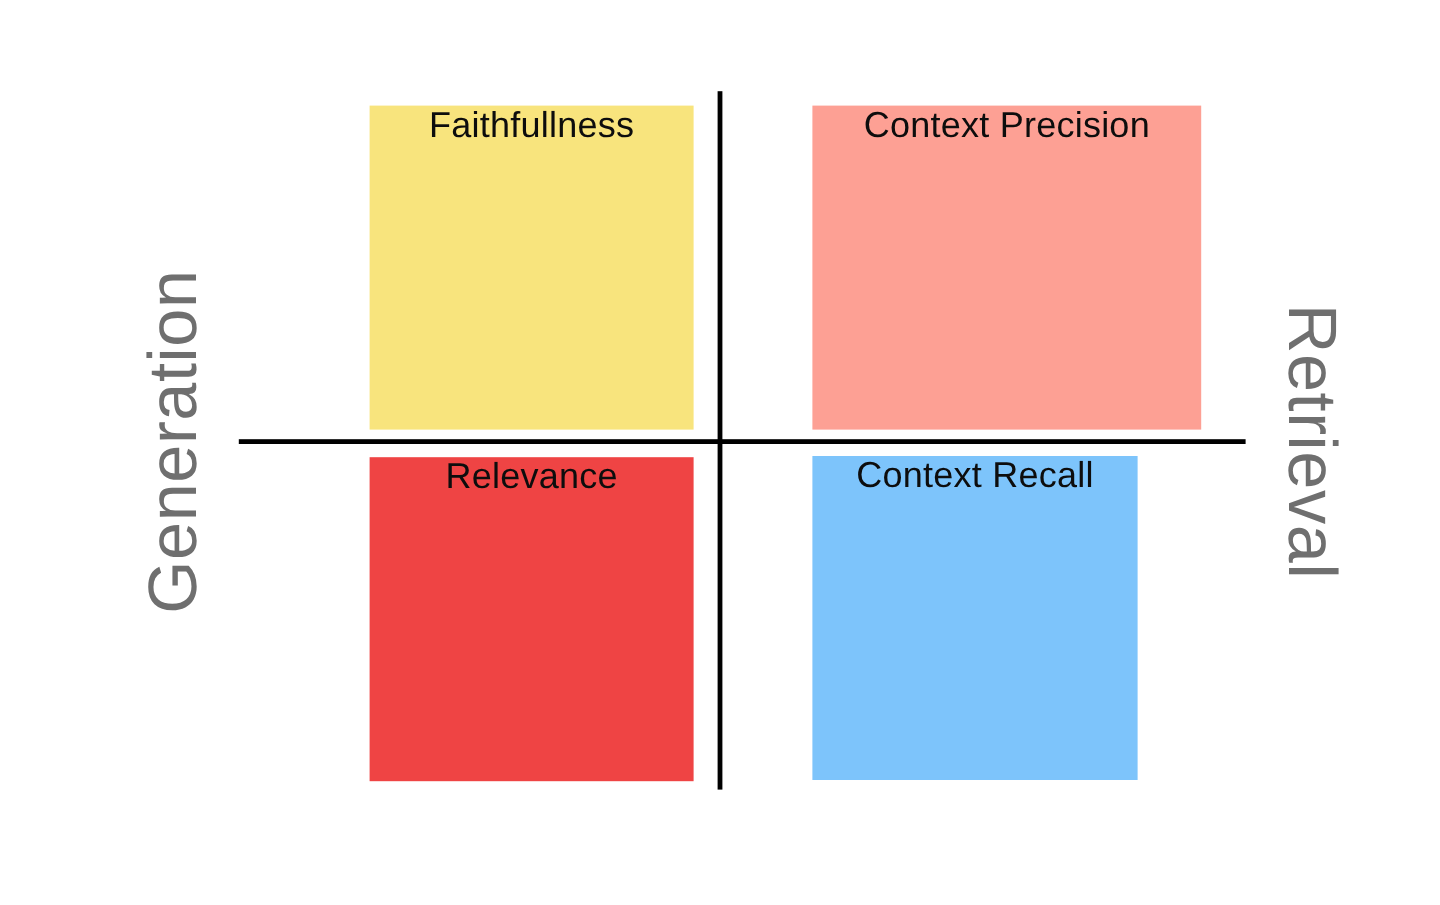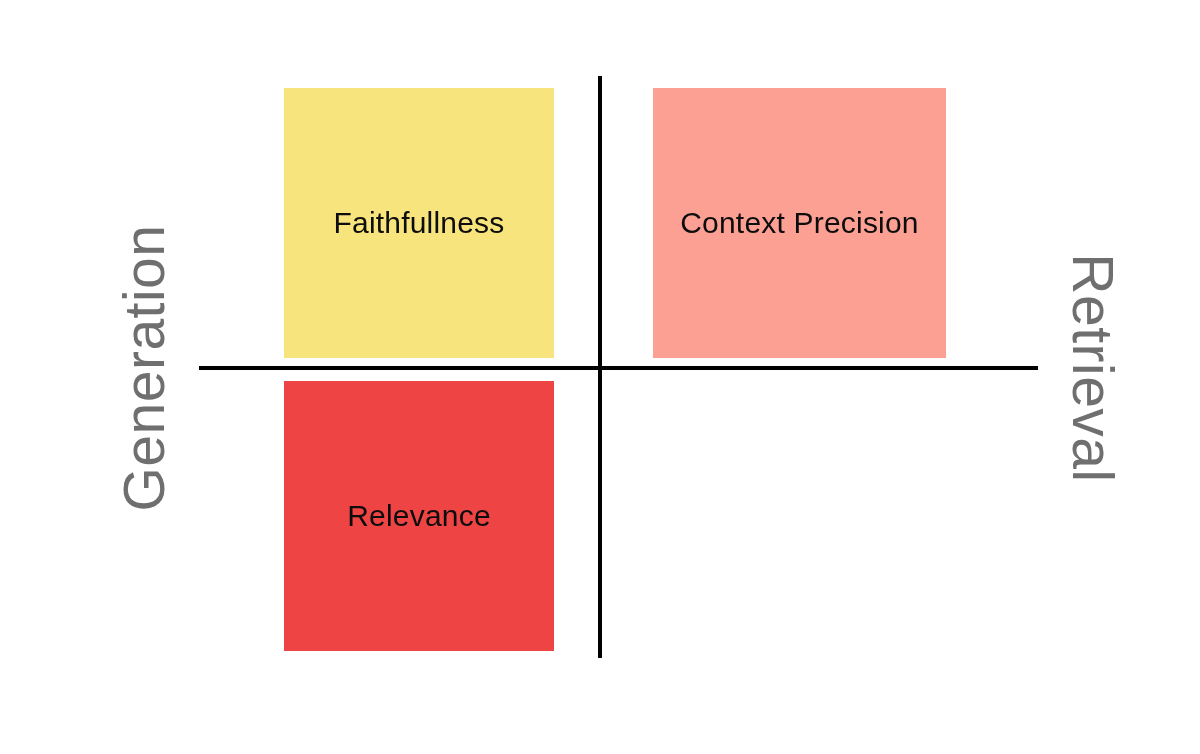--- a/index.html
+++ b/index.html
@@ -13,31 +13,32 @@
     width: 1200px;
     height: 754px;
     background: #ffffff;
     overflow: hidden;
   }
   .quadrant {
     position: absolute;
     width: 270px;
     height: 270px;
     display: flex;
-    align-items: center;
+    align-items: flex-start;
     justify-content: center;
+    margin-left: 24px;
   }
   .quadrant-label {
     font-size: 30px;
     color: #0d0d0d;
     letter-spacing: 0.2px;
     white-space: nowrap;
   }
   .q-top-left    { left: 284px; top: 88px;  }
-  .q-top-right   { left: 653px; top: 88px;  width: 293px; }
+  .q-top-right   { left: 653px; top: 88px;  width: 324px; }
   .q-bottom-left { left: 284px; top: 381px; }
   .q-bottom-right{ left: 653px; top: 380px; width: 271px; }
 
   .axis-line { position: absolute; }
   .axis-vertical {
     left: 598px;
     top: 76px;
     width: 4px;
     height: 582px;
   }
@@ -78,18 +79,21 @@
   </div>
 
   <div class="quadrant q-top-right" style="background-color: rgb(253, 160, 148);">
     <span class="quadrant-label">Context Precision</span>
   </div>
 
   <div class="quadrant q-bottom-left" style="background-color: #ef4444;">
     <span class="quadrant-label">Relevance</span>
   </div>
 
+  <div class="quadrant q-bottom-right" style="background-color: rgb(125, 196, 251);">
+    <span class="quadrant-label">Context Recall</span>
+  </div>
 
   <div class="side-label side-label-left" style="color: rgb(111, 111, 111);">Generation</div>
 
   <div class="side-label side-label-right" style="color: rgb(111, 111, 111);">Retrieval</div>
 
 </div>
 
 </body></html>

